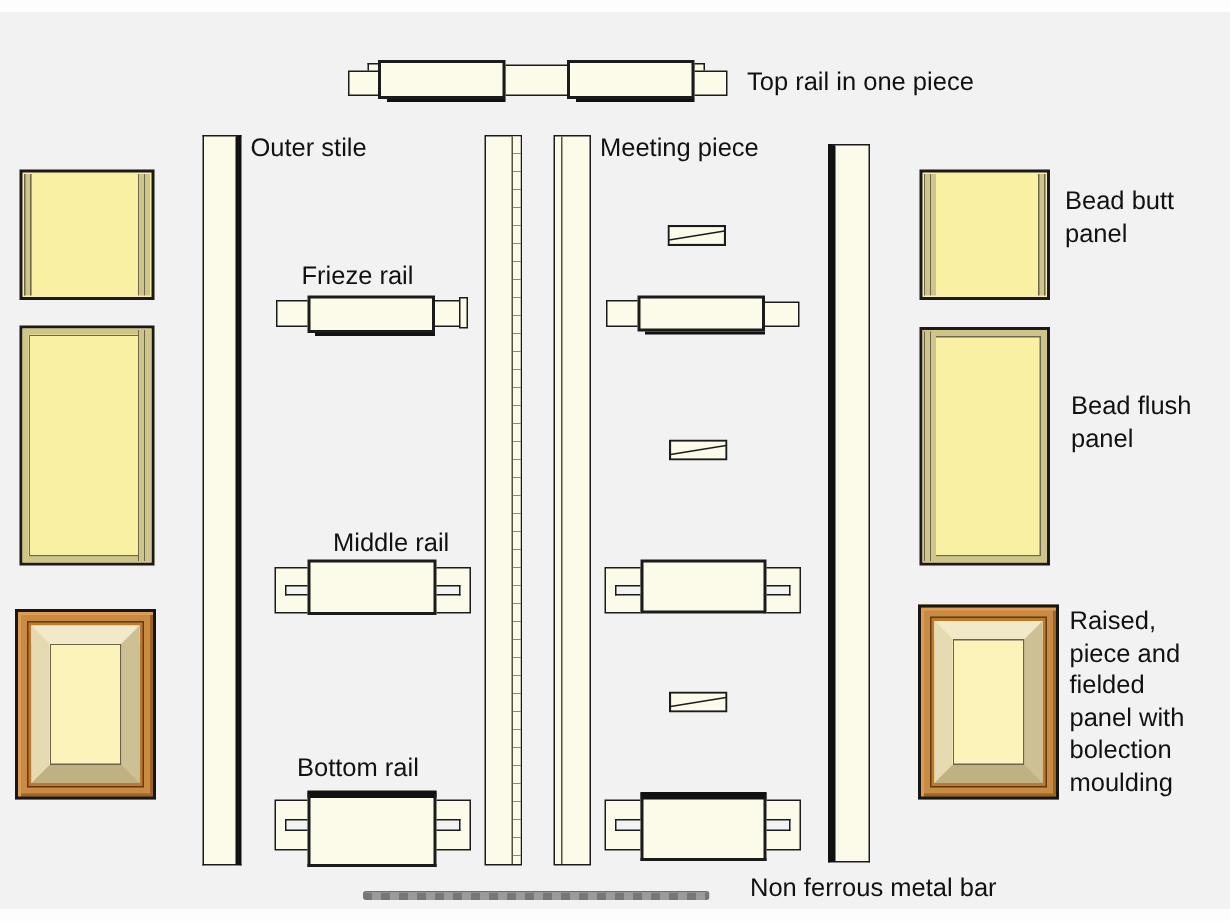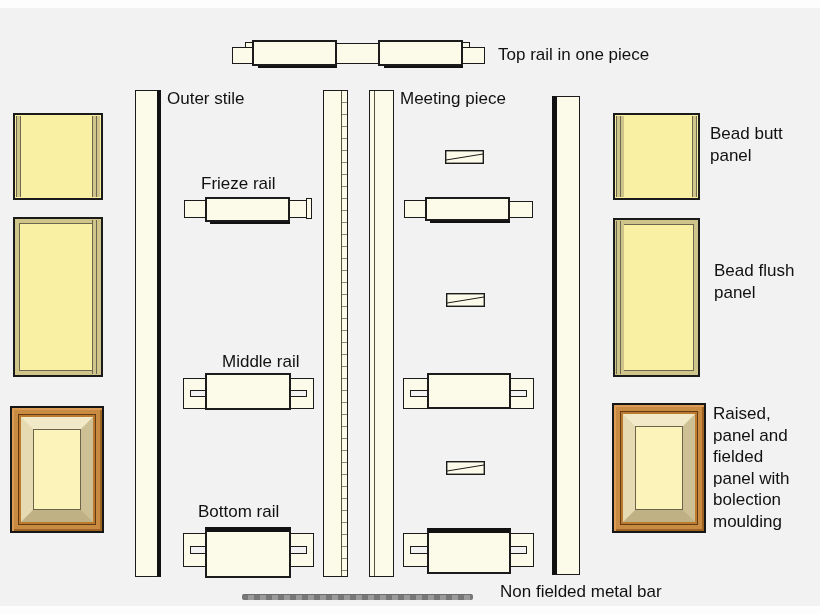--- a/index.html
+++ b/index.html
@@ -166,22 +166,22 @@
     <div>panel</div>
   </div>
 
   <div class="panel-orange" style="left:612px;top:403px;width:94px;height:130px;">
     <div class="ring2">
       <div class="bevel"></div>
     </div>
   </div>
   <div class="lbl" style="left:713px;top:403px;">
     <div>Raised,</div>
-    <div>panel and</div>
+    <div>piece and</div>
     <div>fielded</div>
     <div>panel with</div>
     <div>bolection</div>
     <div>moulding</div>
   </div>
 
   <div class="metal" style="left:242px;top:594px;width:231px;"></div>
-  <div class="lbl" style="left:500px;top:581px;">Non fielded metal bar</div>
+  <div class="lbl" style="left:500px;top:581px;">Non ferrous metal bar</div>
 </div>
 
 </body></html>

